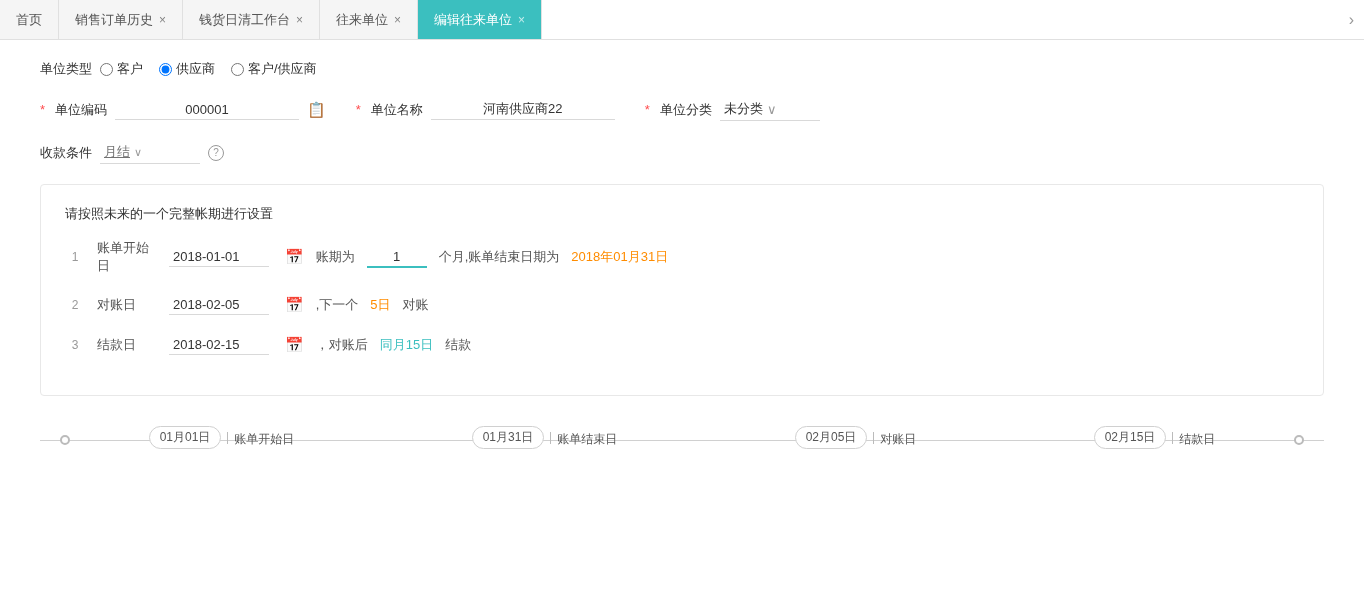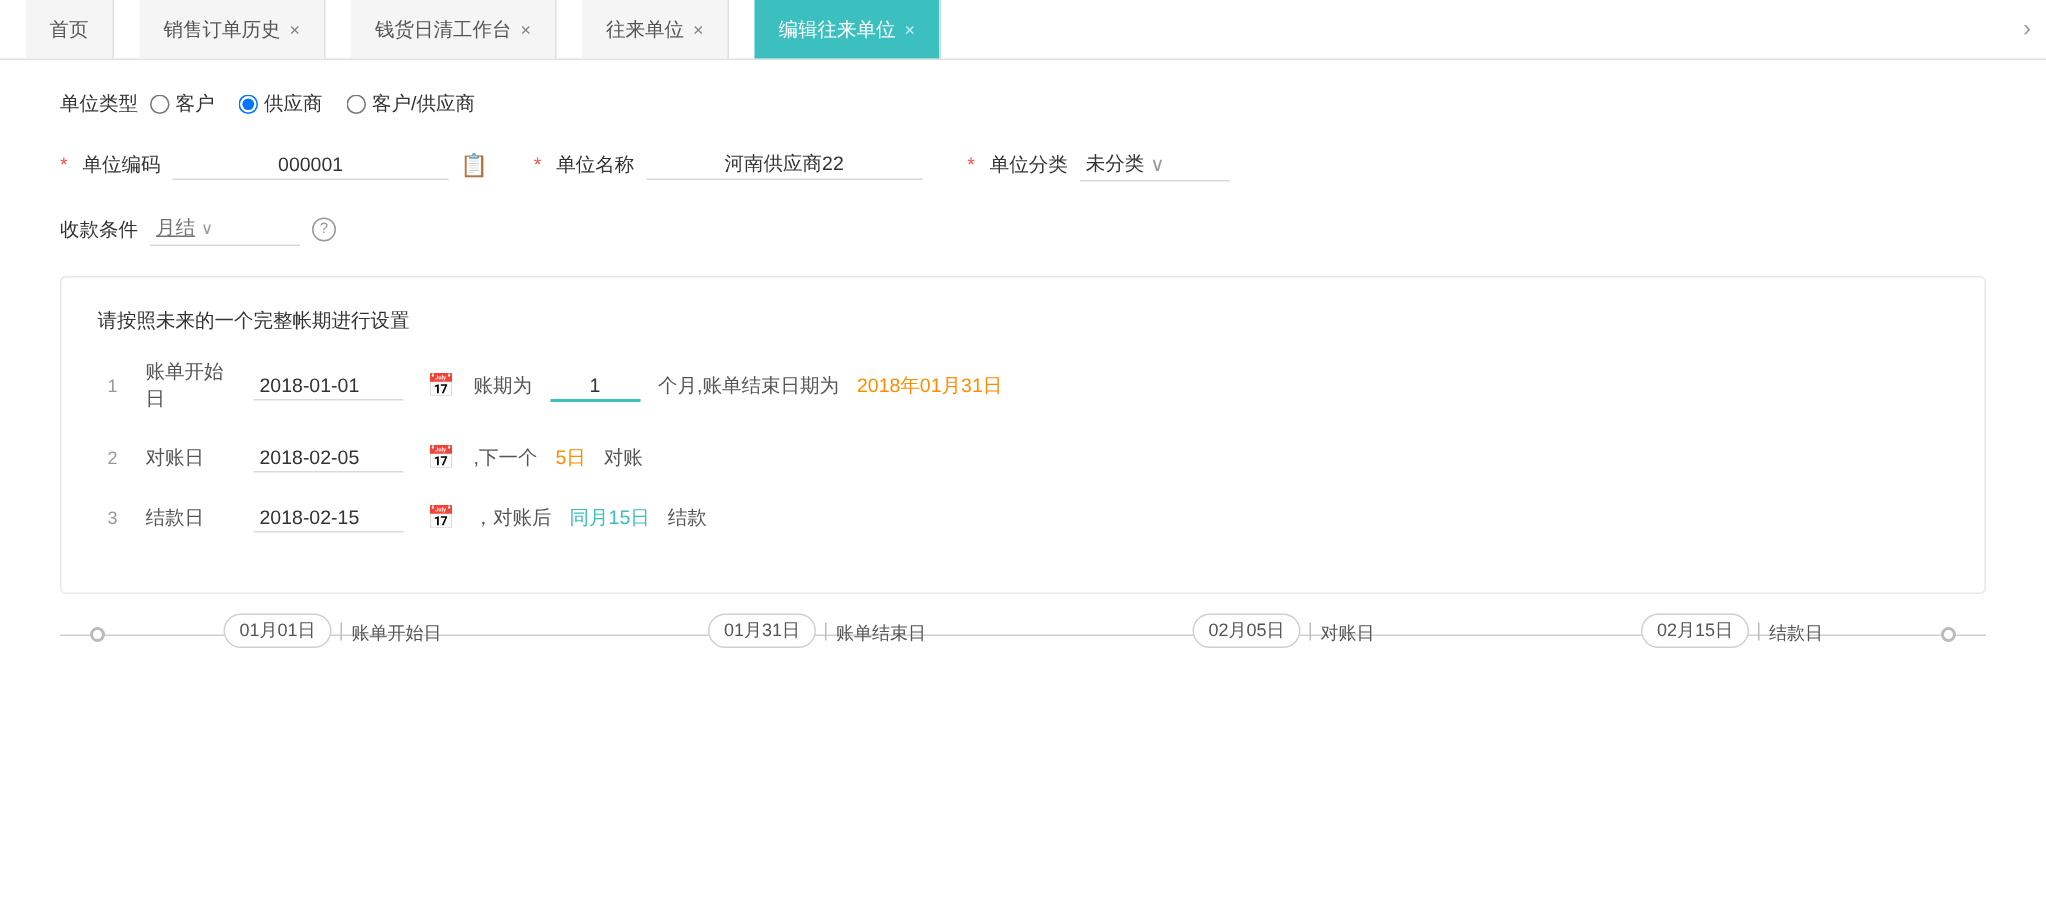--- a/index.html
+++ b/index.html
@@ -18,21 +18,20 @@
       display: flex;
       align-items: center;
       padding: 0 16px;
       cursor: pointer;
       font-size: 13px;
       color: #555;
       border-right: 1px solid #e0e0e0;
       white-space: nowrap;
       background: #f5f5f5;
       gap: 6px;
-      margin-left: 17px;
     }
     .tab.active {
       background: #3bbfbf;
       color: #fff;
     }
     .tab .close-icon {
       font-size: 12px;
       opacity: 0.7;
       cursor: pointer;
     }
@@ -120,21 +119,21 @@
       cursor: pointer;
       font-size: 15px;
       margin-left: 4px;
     }
 
     
     .section-box {
       border: 1px solid #e8e8e8;
       border-radius: 4px;
       padding: 20px 24px;
-      margin-bottom: 15px;
+      margin-bottom: 32px;
     }
     .section-title {
       font-size: 13px;
       color: #333;
       margin-bottom: 16px;
     }
 
     
     .setting-row {
       display: flex;

